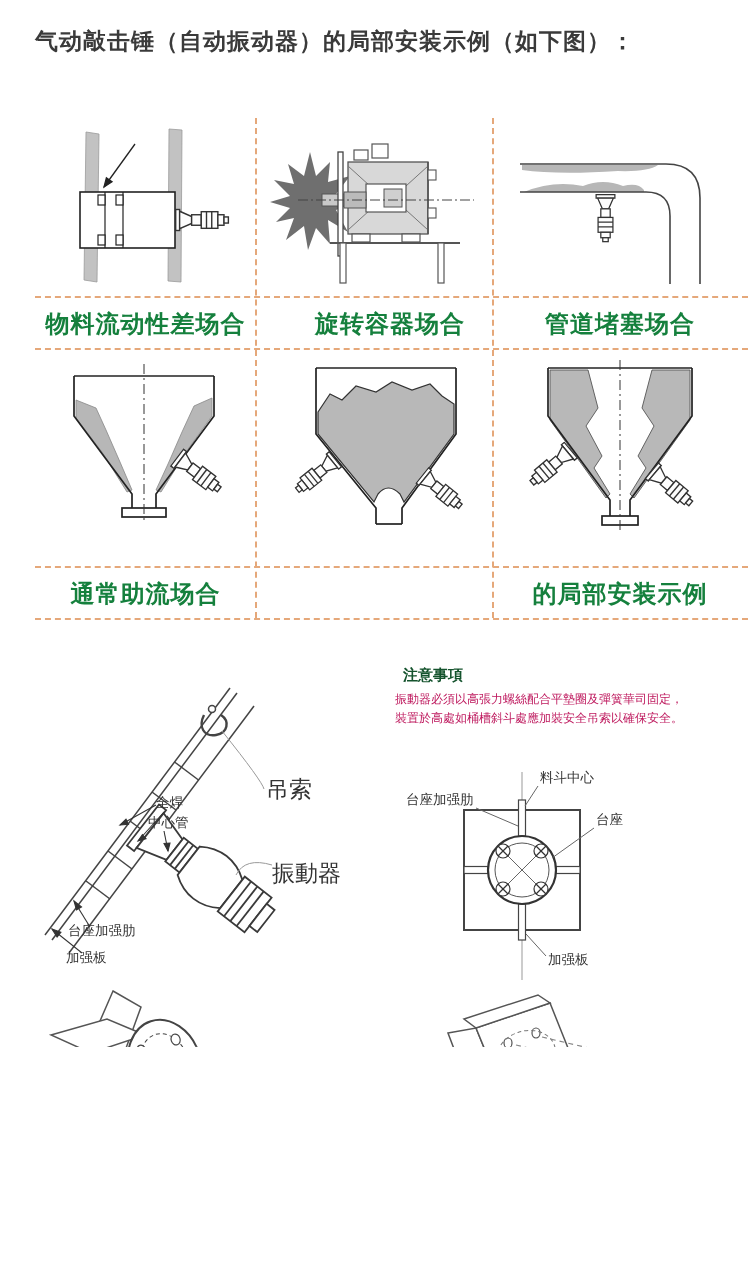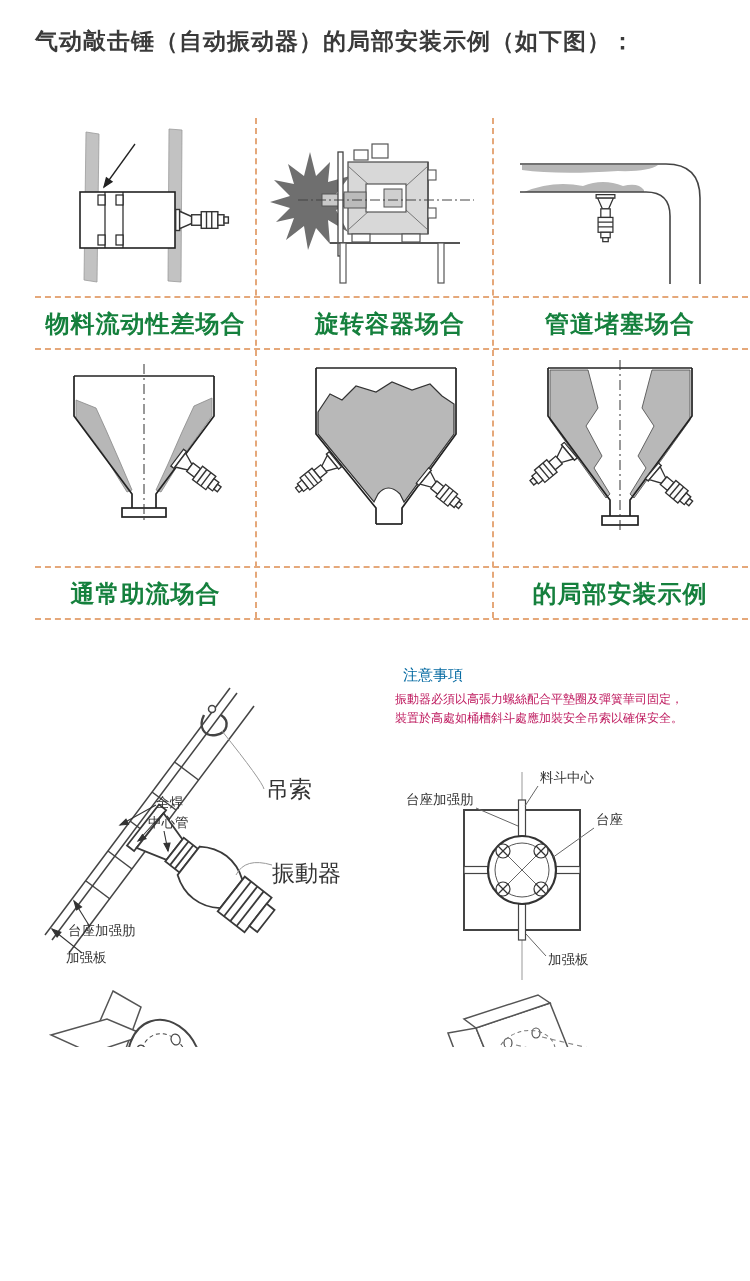--- a/index.html
+++ b/index.html
@@ -3,21 +3,21 @@
 <meta charset="utf-8">
 <style>
   html,body{margin:0;padding:0;background:#fff;}
   #page{position:relative;width:750px;height:1047px;background:#ffffff;overflow:hidden;
         font-family:"Liberation Sans","DejaVu Sans",sans-serif;color:#333;}
   .abs{position:absolute;}
   #title{left:35px;top:26px;font-size:23px;font-weight:600;color:#3a3a3a;letter-spacing:1px;}
   .hdash{left:35px;width:713px;height:0;border-top:2px dashed #e5a87a;}
   .vdash{top:118px;height:500px;width:0;border-left:2px dashed #e5a87a;}
   .cap{font-size:24px;font-weight:600;color:#15803d;text-align:center;letter-spacing:1px;}
-  #notes-title{left:403px;top:666px;font-size:15px;font-weight:400;color:#0369a1;}
+  #notes-title{left:403px;top:666px;font-size:15px;font-weight:700;color:#14532d;}
   #notes-body{left:395px;top:690px;width:292px;font-size:12px;line-height:1.62;color:#be185d;}
   #model-label{left:133px;top:1156px;font-size:21px;font-weight:700;color:#222;letter-spacing:2px;}
   svg text{font-family:"Liberation Sans","DejaVu Sans",sans-serif;fill:#333;}
   .lbl-lg{font-size:23px;}
   .lbl-sm{font-size:13.5px;}
 </style>
 </head>
 <body>
 
 <div id="page">

